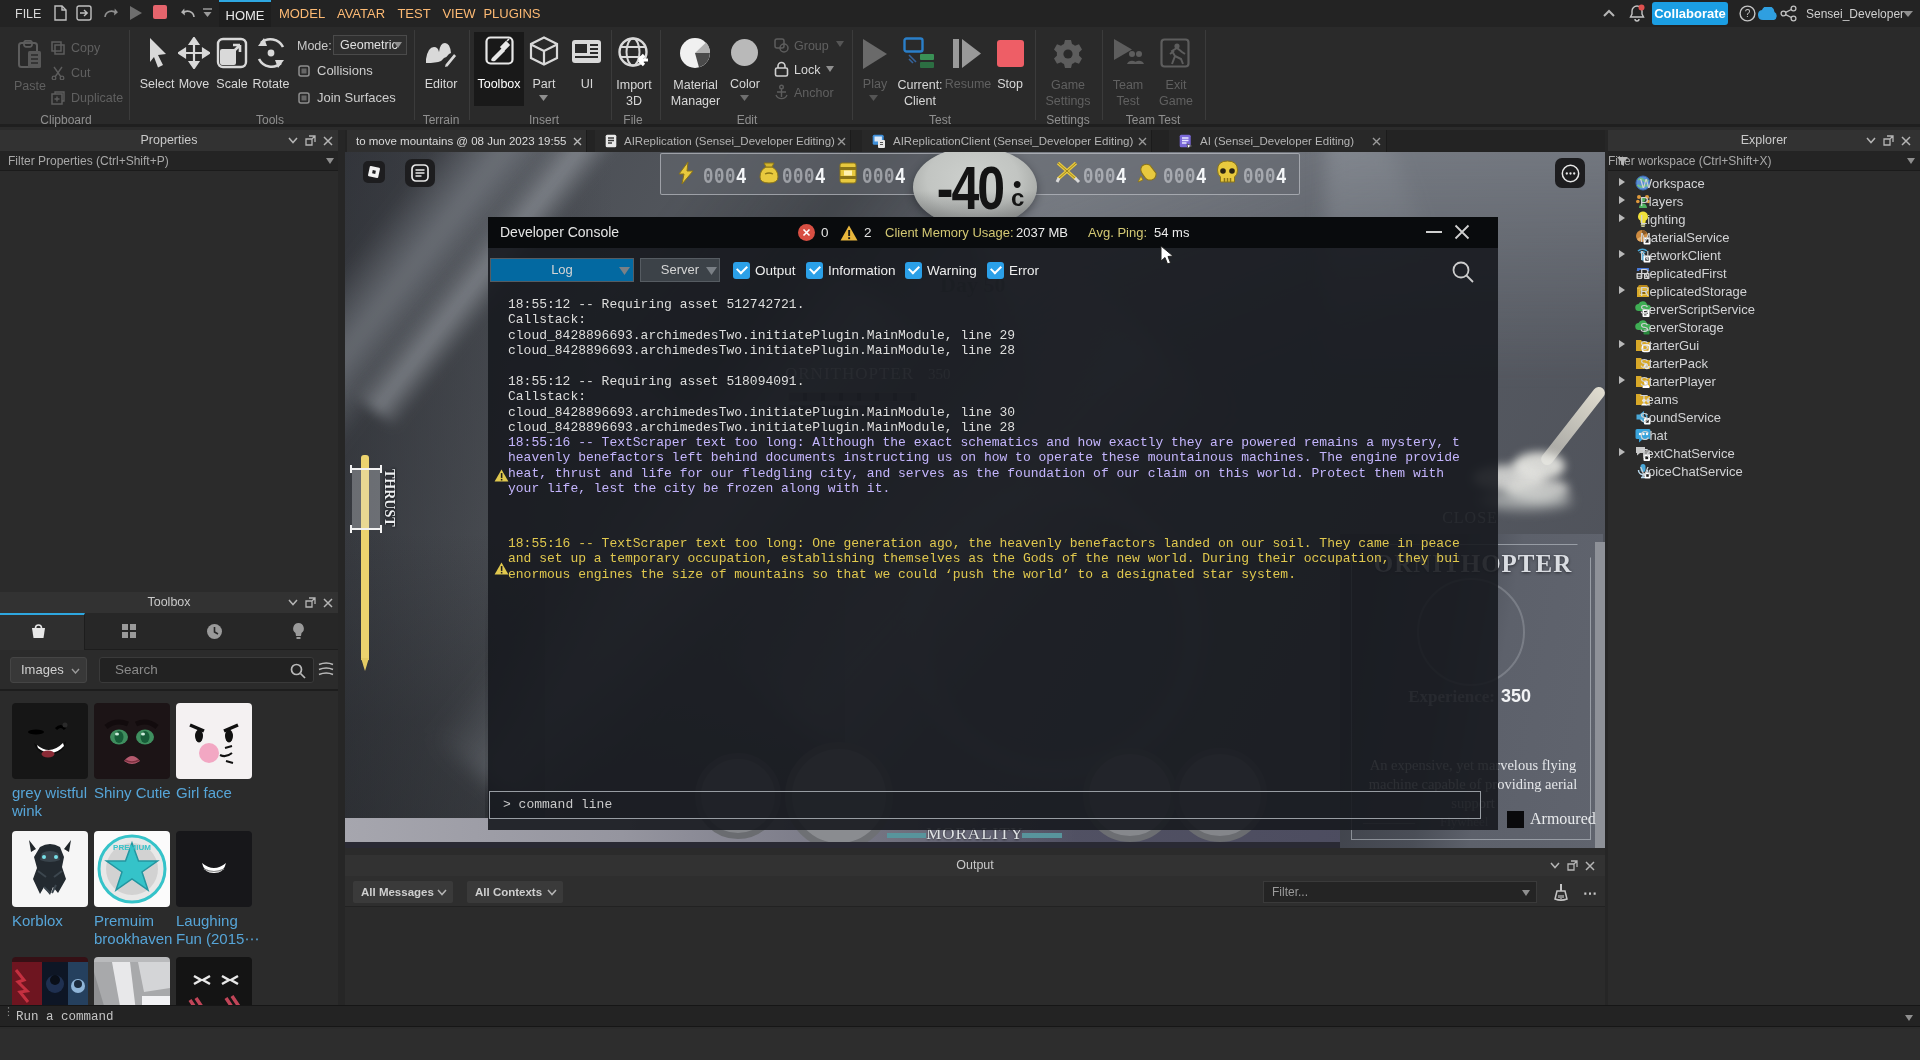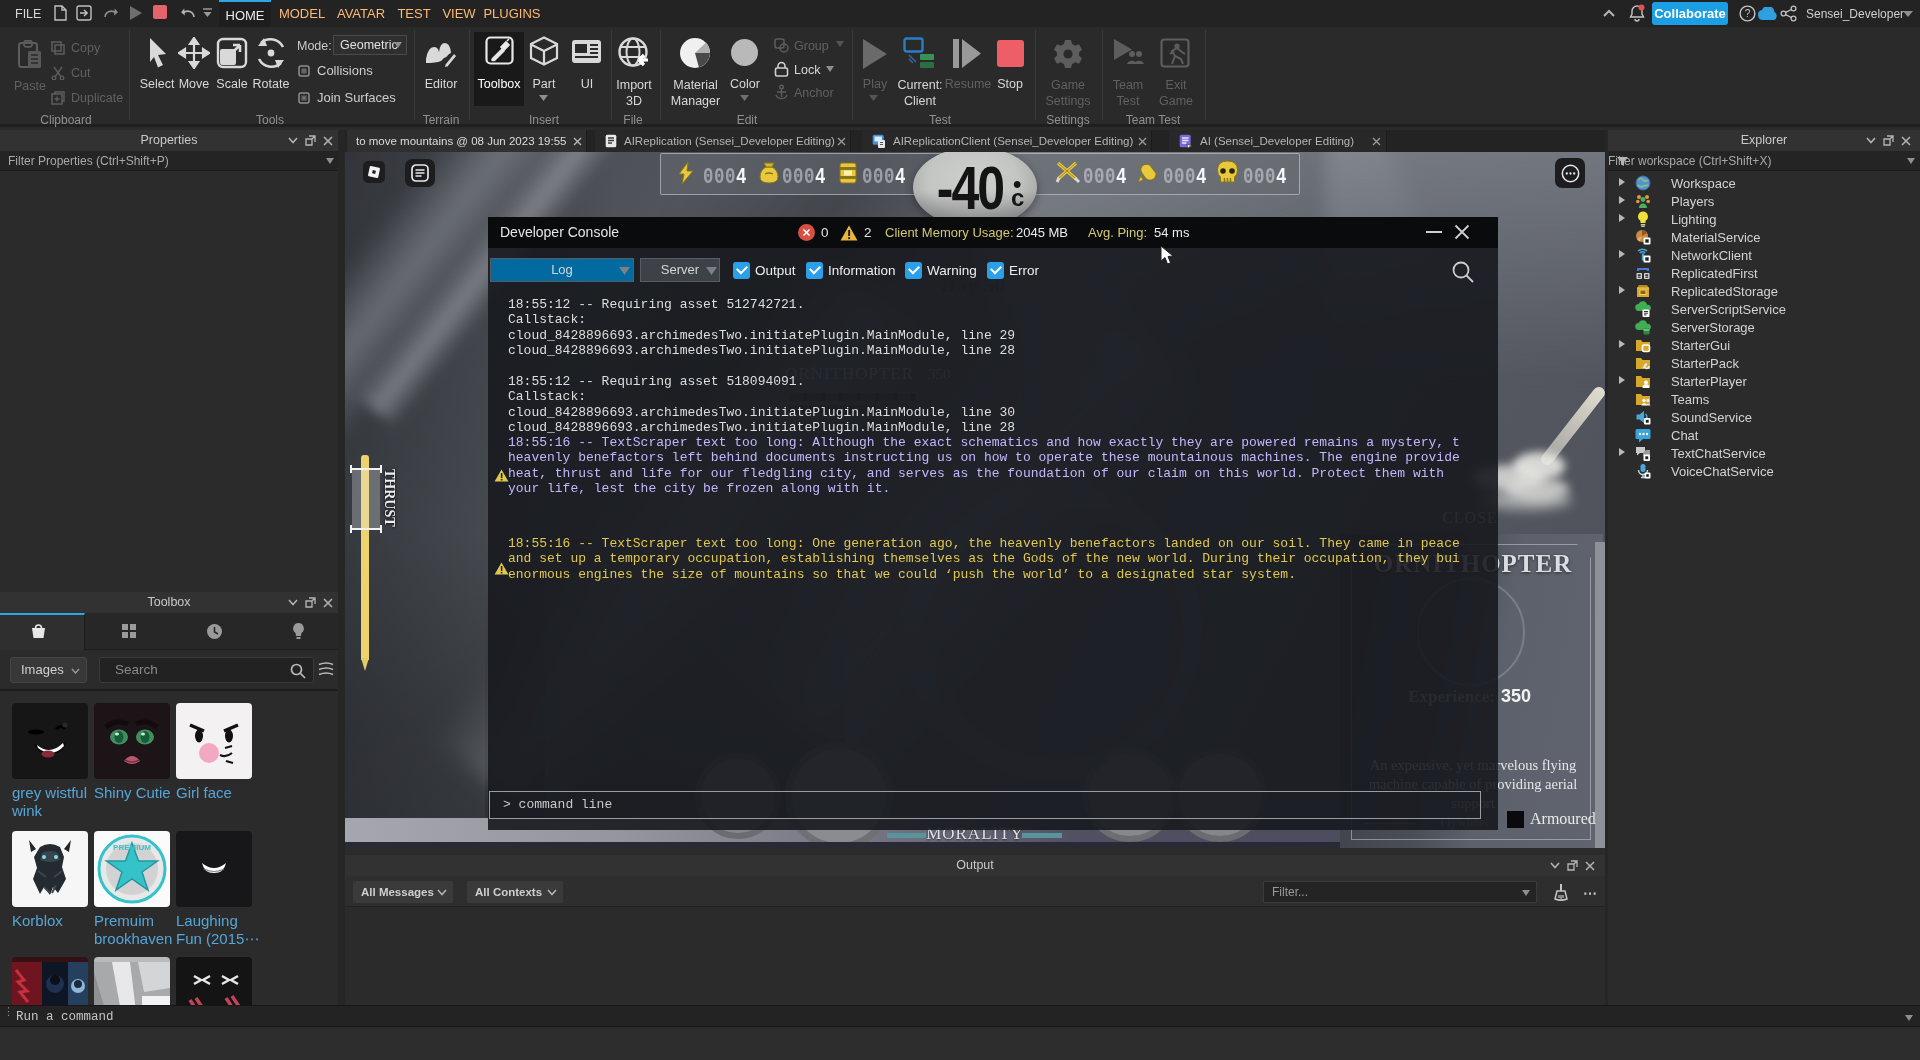--- a/index.html
+++ b/index.html
@@ -35,21 +35,21 @@
 #viewport { left:345px; top:152px; width:1260px; height:696px; overflow:hidden; background:#52565e; }
 
 
 #console { left:143px; top:65px; width:1010px; height:613px; background:rgba(23,26,31,0.90); }
 #conhead { position:absolute; left:0; top:0; width:100%; height:31px; background:rgba(8,10,13,0.96); }
 .mono { font-family:"Liberation Mono", monospace; }
 
 
 #explorer { left:1608px; top:130px; width:312px; height:875px; background:#2b2b2b; }
 .erow { position:absolute; left:0; width:312px; height:18px; }
-.erow .nm { position:absolute; left:63px; top:2px; font-size:13px; color:#d2d3d5; }
+.erow .nm { position:absolute; left:32px; top:2px; font-size:13px; color:#d2d3d5; }
 .earr { position:absolute; left:11px; top:4px; width:0; height:0; border-left:6px solid #b9b9b9; border-top:4.5px solid transparent; border-bottom:4.5px solid transparent; }
 
 
 #output { left:345px; top:855px; width:1260px; height:150px; background:#2b2b2b; }
 
 
 #runbar { left:0; top:1005px; width:1920px; height:22px; background:#232323; border-top:1px solid #161616; border-bottom:1px solid #161616; }
 #bottomstrip { left:0; top:1029px; width:1920px; height:31px; background:#2d2d2d; }
 
 .hudnum { font-family:"Liberation Mono", monospace; font-size:17.5px; font-weight:bold; letter-spacing:0.5px; transform:scaleY(1.3); transform-origin:center top; }
@@ -677,21 +677,21 @@
             <path d="M1.5 1.5 L7.5 7.5 M7.5 1.5 L1.5 7.5" stroke="#fff" stroke-width="1.6"></path>
           </svg>
       <div class="abs" style="left:333px;top:8px;color:#e2e2e2;font-size:13.5px;">0</div>
       <svg class="abs" style="left:352px;top:8px;" width="18" height="16" viewBox="0 0 18 16">
             <path d="M9 0.5 L17.5 15.5 H0.5 z" fill="#e8b63c"></path>
             <rect x="8.2" y="5" width="1.9" height="6" fill="#1a1a1a"></rect>
             <rect x="8.2" y="12.2" width="1.9" height="1.9" fill="#1a1a1a"></rect>
           </svg>
       <div class="abs" style="left:376px;top:8px;color:#e2e2e2;font-size:13.5px;">2</div>
       <div class="abs" style="left:397px;top:8px;color:#d3c873;font-size:13px;">Client Memory Usage:</div>
-      <div class="abs" style="left:528px;top:8px;color:#ececec;font-size:13px;">2045 MB</div>
+      <div class="abs" style="left:528px;top:8px;color:#ececec;font-size:13px;">2037 MB</div>
       <div class="abs" style="left:600px;top:8px;color:#d3c873;font-size:13px;">Avg. Ping:</div>
       <div class="abs" style="left:666px;top:8px;color:#ececec;font-size:13px;">54 ms</div>
       <div class="abs" style="left:938px;top:14px;width:16px;height:2px;background:#d0d0d0;"></div>
       <svg class="abs" style="left:966px;top:7px;" width="16" height="16" viewBox="0 0 16 16">
             <path d="M1.5 1.5 L14.5 14.5 M14.5 1.5 L1.5 14.5" stroke="#d0d0d0" stroke-width="1.8"></path>
           </svg>
     </div>
 
     <div class="abs" style="left:2px;top:41px;width:144px;height:24px;background:#0369a1;border:1px solid #565c62;color:#d5d5d5;font-size:13px;text-align:center;line-height:22px;">Log</div>
     <svg class="abs" style="left:131px;top:50px;" width="11" height="8" viewBox="0 0 11 8">

